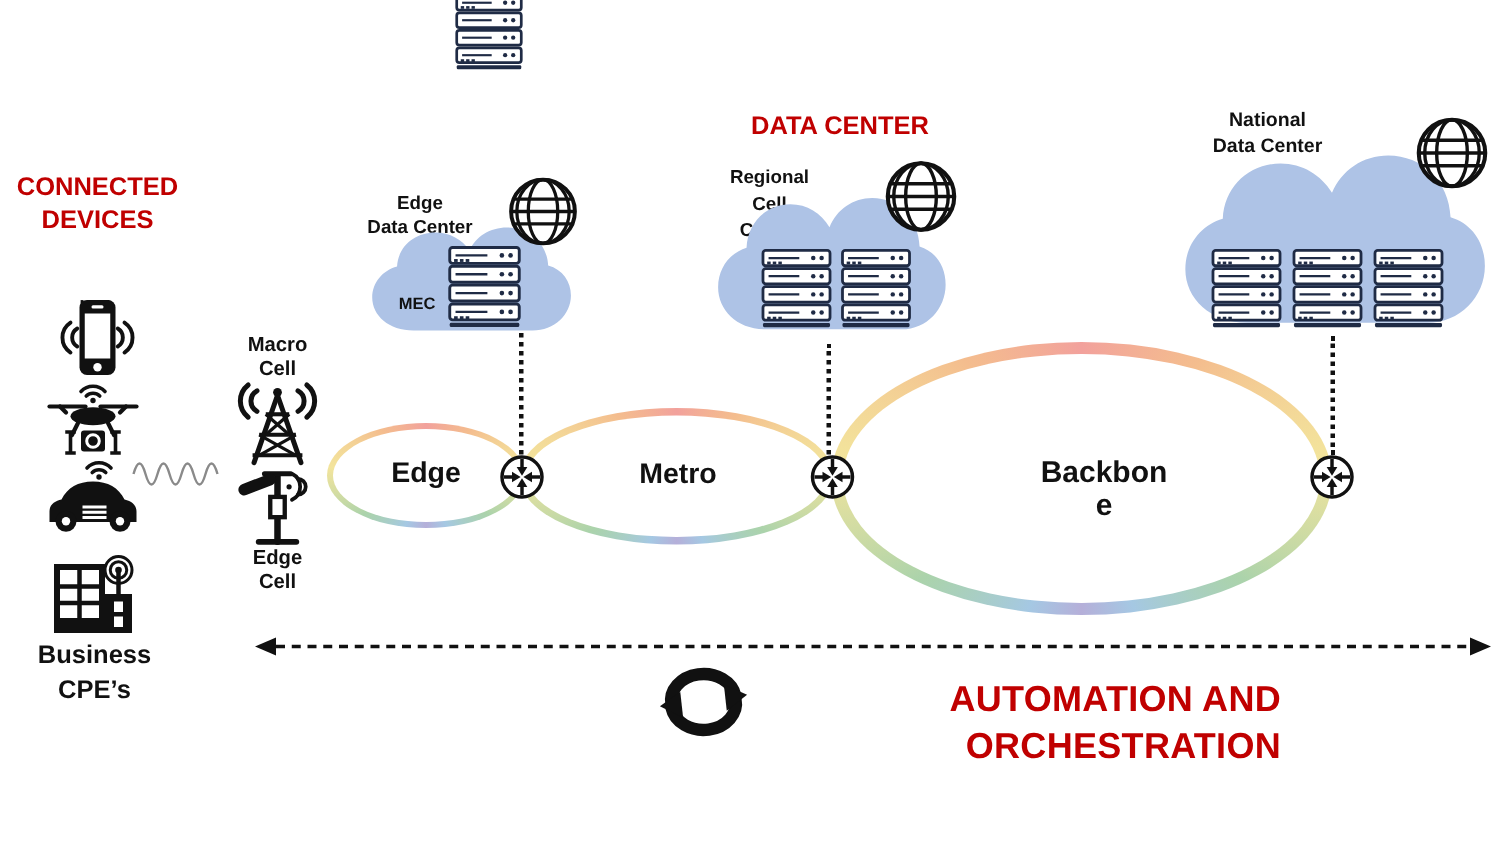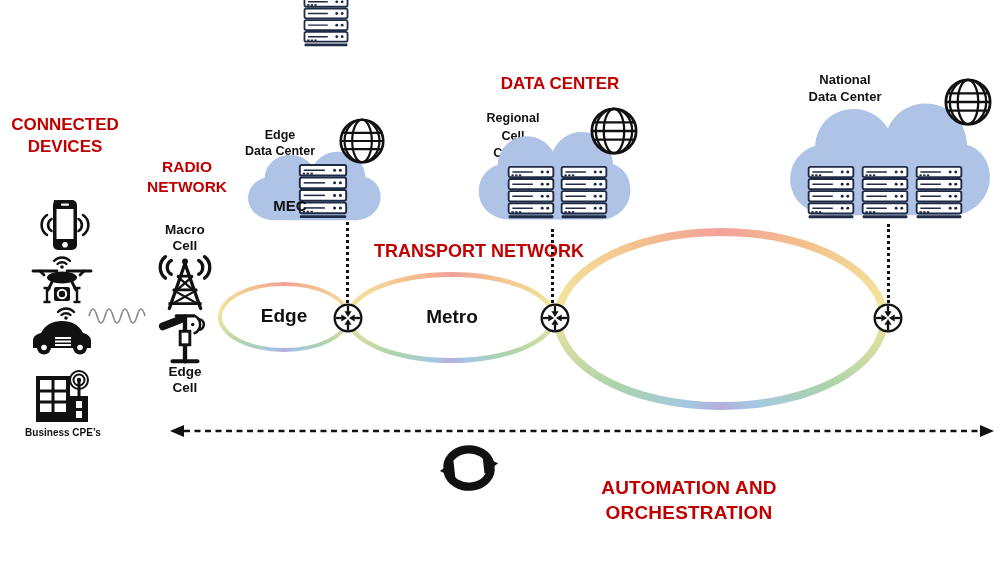--- a/index.html
+++ b/index.html
@@ -166,27 +166,26 @@
     </g>
     <rect x="42" y="26" width="18" height="26" fill="#111"></rect>
     <rect x="48" y="31" width="6" height="7" fill="#fff"></rect>
       <rect x="48" y="41" width="6" height="7" fill="#fff"></rect>
     <line x1="51" y1="10" x2="51" y2="26" stroke="#111" stroke-width="3"></line>
     <circle cx="51" cy="10" r="2.2" fill="#111"></circle>
     <circle cx="51" cy="10" r="5.5" fill="none" stroke="#111" stroke-width="2"></circle>
     <circle cx="51" cy="10" r="9" fill="none" stroke="#111" stroke-width="2"></circle>
   </svg>
 
-  <div class="lbl" style="left:17px;top:426px;width:92px;font-size:10px;line-height:1.35">Business CPE’s</div>
+  <div class="lbl" style="left:17px;top:426px;width:92px;font-size:17px;line-height:1.35">Business CPE’s</div>
 
   <svg class="abs" style="left:88px;top:301px" width="58" height="30" viewBox="0 0 58 30">
     <path d="M1,15 Q5,1 9,15 Q13,29 17,15 Q21,1 25,15 Q29,29 33,15 Q37,1 41,15 Q45,29 49,15 Q53,1 57,15" fill="none" stroke="#8A8A8A" stroke-width="1.6"></path>
   </svg>
 
-  <div class="lbl red" style="left:139px;top:157px;width:96px;font-size:15.5px">RADIO NETWORK</div>
 
   <div class="lbl" style="left:155px;top:222px;width:60px;font-size:13.5px;line-height:1.2">Macro Cell</div>
 
   <svg class="abs" style="left:142px;top:252px" width="86" height="64" viewBox="0 0 88 64">
     <circle cx="44" cy="9" r="3" fill="#111"></circle>
     <g fill="none" stroke="#111" stroke-width="3.4" stroke-linecap="round">
       <path d="M44,11 L28,57"></path>
         <path d="M44,11 L60,57"></path>
       <path d="M24,4 A14,14 0 0 0 24,26"></path>
         <path d="M30,8 A8,8 0 0 0 30,22"></path>
@@ -231,21 +230,21 @@
   </div>
   <svg class="abs" style="left:244px;top:147px" width="138" height="80" viewBox="0 0 200 120" preserveAspectRatio="none">
       <use href="#sym-cloud"></use>
     </svg>
   <svg class="abs" style="left:338px;top:116px" width="48" height="50" viewBox="0 0 44 44">
       <use href="#sym-globe"></use>
     </svg>
   <svg class="abs" style="left:296px;top:164px" width="54" height="56" viewBox="0 0 52 58">
       <use href="#sym-rack"></use>
     </svg>
-  <div class="lbl" style="left:268px;top:196px;width:44px;font-size:15px">MEC</div>
+  <div class="lbl" style="left:256px;top:196px;width:44px;font-size:11px">MEC</div>
 
   <div class="lbl" style="left:481px;top:110px;width:64px;font-size:12.5px;line-height:1.4">
     <span style="display:block">Regional</span>
     <span style="display:block">Cell</span>
     <span style="display:block">Center</span>
   </div>
   <svg class="abs" style="left:474px;top:126px" width="158" height="102" viewBox="0 0 200 120" preserveAspectRatio="none">
       <use href="#sym-cloud"></use>
     </svg>
   <svg class="abs" style="left:589px;top:105px" width="50" height="52" viewBox="0 0 44 44">
@@ -275,34 +274,37 @@
       <use href="#sym-rack"></use>
     </svg>
   <svg class="abs" style="left:914px;top:166px" width="50" height="54" viewBox="0 0 52 58">
       <use href="#sym-rack"></use>
     </svg>
 
   <div class="dotv" style="left:346px;top:222px;height:81px"></div>
   <div class="dotv" style="left:551px;top:229px;height:74px"></div>
   <div class="dotv" style="left:887px;top:224px;height:79px"></div>
 
-  <div class="lbl red" style="left:374px;top:240px;width:210px;font-size:18px">TRANSPORT NETWORK</div>
 
   <div class="ring" style="left:218px;top:282px;width:132px;height:70px;--sw:4px">
       <div class="ring-in"></div>
     </div>
   <div class="ring" style="left:346px;top:272px;width:210px;height:91px;--sw:5px">
       <div class="ring-in"></div>
     </div>
   <div class="ring" style="left:554px;top:228px;width:334px;height:182px;--sw:8px">
       <div class="ring-in"></div>
     </div>
 
   <div class="ringlbl" style="left:244px;top:305px;width:80px;font-size:19px">Edge</div>
   <div class="ringlbl" style="left:407px;top:306px;width:90px;font-size:19px">Metro</div>
+  <div class="ringlbl" style="left:688px;top:304px;width:96px;font-size:20px;line-height:1.12">
+    <span style="display:block">Backbon</span>
+    <span style="display:block">e</span>
+  </div>
 
   <svg class="abs" style="left:332px;top:302px" width="32" height="32" viewBox="0 0 36 36">
       <use href="#sym-router"></use>
     </svg>
   <svg class="abs" style="left:539px;top:302px" width="32" height="32" viewBox="0 0 36 36">
       <use href="#sym-router"></use>
     </svg>
   <svg class="abs" style="left:872px;top:302px" width="32" height="32" viewBox="0 0 36 36">
       <use href="#sym-router"></use>
     </svg>
@@ -313,15 +315,15 @@
     <polygon points="812,4 812,16 826,10" fill="#111"></polygon>
   </svg>
 
   <svg class="abs" style="left:438px;top:438px" width="62" height="58" viewBox="0 0 64 58">
     <path d="M10,32 A22,18 0 0 1 54,26" fill="none" stroke="#111" stroke-width="8.5"></path>
     <path d="M54,28 A22,18 0 0 1 10,34" fill="none" stroke="#111" stroke-width="8.5"></path>
     <polygon points="46,18 62,25 48,36" fill="#111"></polygon>
     <polygon points="18,41 2,33 16,23" fill="#111"></polygon>
   </svg>
 
-  <div class="lbl red" style="left:524px;top:476px;width:330px;font-size:19px;text-align:center;letter-spacing:0.2px">AUTOMATION AND ORCHESTRATION</div>
+  <div class="lbl red" style="left:524px;top:451px;width:330px;font-size:24px;text-align:right;letter-spacing:0.2px">AUTOMATION AND ORCHESTRATION</div>
 
 </div>
 
 </body></html>

